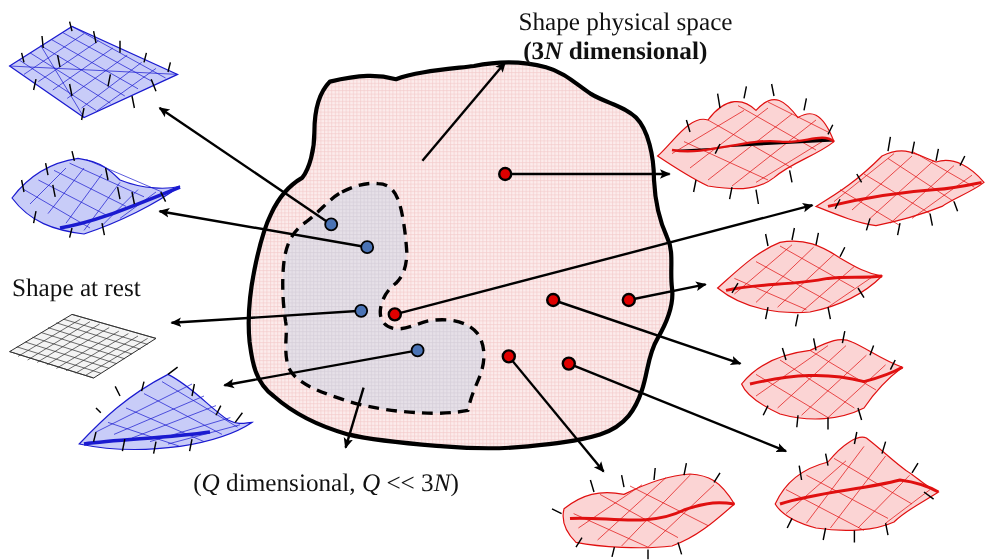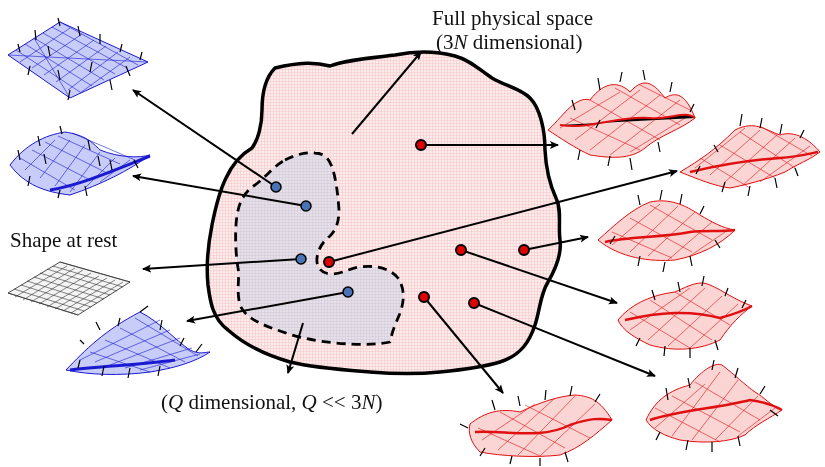--- a/index.html
+++ b/index.html
@@ -181,22 +181,22 @@
         <path d="M655,408 L720,442 M672,396 L740,432 M695,382 L760,420"></path>
       </g>
       <path d="M650,420 C680,410 720,408 750,400 C765,402 775,406 782,410" stroke="#e01010" stroke-width="2.5" fill="none"></path>
       <g stroke="#000" stroke-width="1.2">
         <path d="M668,400 L666,388 M690,388 L688,378 M712,370 L714,360 M735,378 L738,368 M760,394 L765,386 M660,432 L656,440 M688,440 L686,450 M712,442 L712,452 M738,436 L740,446 M770,410 L778,416"></path>
       </g>
     </g>
   </svg>
 
   <div class="label" style="left:432px; top:6px;">
-    <div>Full physical space</div>
-    <div style="padding-left:4px;"><span>(3</span><i>N</i><span> dimensional)</span></div>
+    <div>Shape physical space</div>
+    <div style="padding-left:4px;font-weight:bold;"><span>(3</span><i>N</i><span> dimensional)</span></div>
   </div>
 
   <div class="label" style="left:10px; top:228px;">Shape at rest</div>
 
   <div class="label" style="left:170px; top:390px;">
     <div style="margin-left:-9px;text-align:center;"><span>(</span><i>Q</i><span> dimensional, </span><i>Q</i><span> &lt;&lt; 3</span><i>N</i><span>)</span></div>
   </div>
 </div>
 
 </body></html>

